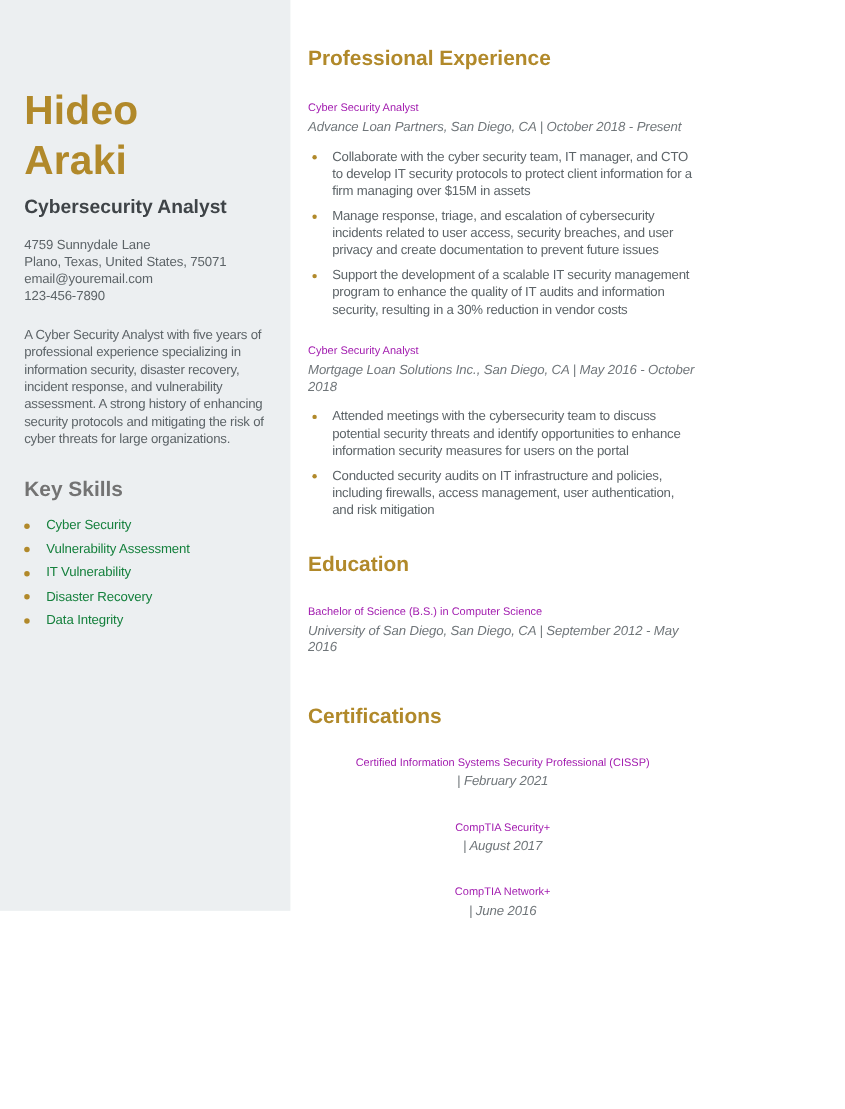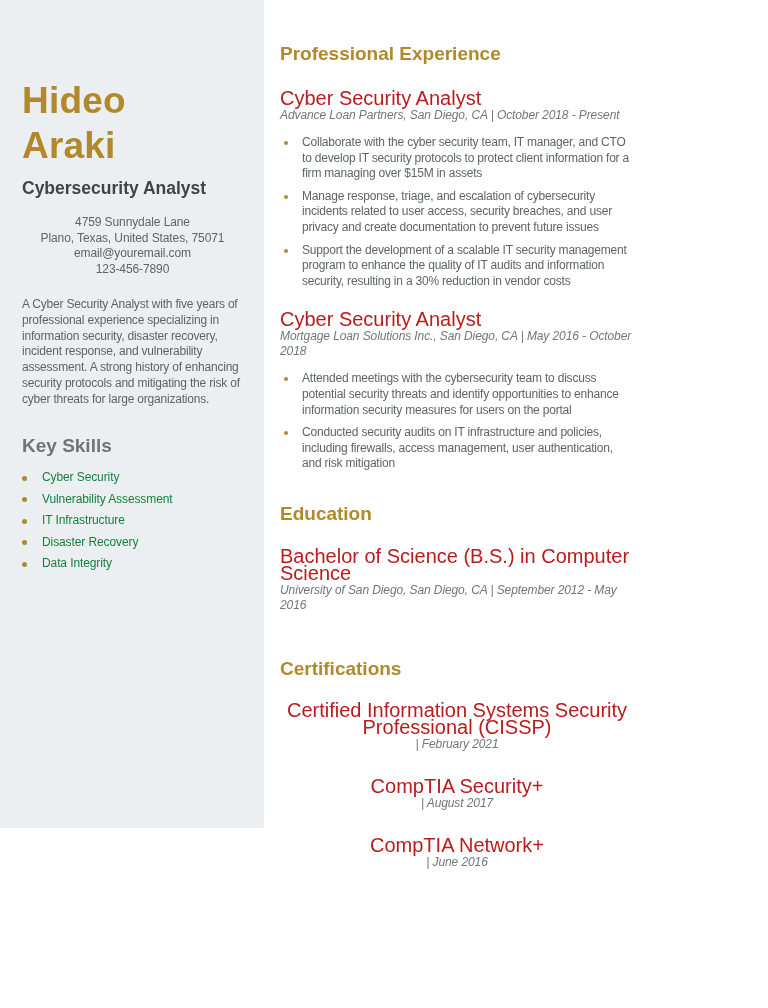--- a/index.html
+++ b/index.html
@@ -10,42 +10,42 @@
   
   .sidebar {
     position:absolute; left:0; top:0; width:264px; height:828px;
     background:#ECEFF1; box-sizing:border-box; padding:78px 21px 0 22px;
   }
   .name {
     color:#B1892A; font-size:37px; font-weight:700; line-height:45px;
     letter-spacing:0.2px;
   }
   .side-role { margin-top:10px; font-size:17.5px; font-weight:700; color:#3F4448; }
-  .contact { margin-top:16px; font-size:12px; line-height:15.6px; color:#5D6468; letter-spacing:-0.1px;text-align:center; }
+  .contact { margin-top:16px; font-size:12px; line-height:15.6px; color:#5D6468; letter-spacing:-0.1px; }
   .summary {
     margin-top:20px; font-size:12px; line-height:15.7px; color:#5D6468;
     letter-spacing:-0.2px;
   }
   .skills-heading { margin-top:28px; font-size:19px; font-weight:700; color:#737373; }
   .skills-list { margin-top:14px; }
   .skill-item { display:flex; align-items:center; margin-bottom:8px; }
   .skill-dot {
     width:5px; height:5px; border-radius:50%; background:#B1892A;
     margin-right:15px; flex:none;
   }
   .skill-label { font-size:12px; color:#15803d; letter-spacing:-0.1px; line-height:13.5px; }
   
   .main {
     position:absolute; left:264px; top:0; width:400px; height:1008px;
     box-sizing:border-box; padding:42px 30px 0 16px;
   }
   .section-heading { font-size:19px; font-weight:700; color:#B1892A; line-height:23px; }
   .job { margin-top:25px; }
   .job + .job { margin-top:22px; }
-  .entry-title { font-size:20px; color:#b91c1c; line-height:17px; }
+  .entry-title { font-size:10px; color:#a21caf; line-height:17px; }
   .entry-meta {
     margin-top:1px; font-size:12px; font-style:italic; color:#70767A;
     line-height:15px; letter-spacing:-0.1px;
   }
   .bullets { margin-top:12px; }
   .bullet-row { display:flex; margin-bottom:7px; }
   .bullet-dot {
     width:4px; height:4px; border-radius:50%; background:#B1892A;
     margin:6px 14px 0 4px; flex:none;
   }
@@ -84,21 +84,21 @@
       <div class="skill-item">
         <span class="skill-dot"></span>
         <span class="skill-label">Cyber Security</span>
       </div>
       <div class="skill-item">
         <span class="skill-dot"></span>
         <span class="skill-label">Vulnerability Assessment</span>
       </div>
       <div class="skill-item">
         <span class="skill-dot"></span>
-        <span class="skill-label">IT Infrastructure</span>
+        <span class="skill-label">IT Vulnerability</span>
       </div>
       <div class="skill-item">
         <span class="skill-dot"></span>
         <span class="skill-label">Disaster Recovery</span>
       </div>
       <div class="skill-item">
         <span class="skill-dot"></span>
         <span class="skill-label">Data Integrity</span>
       </div>
     </div>

